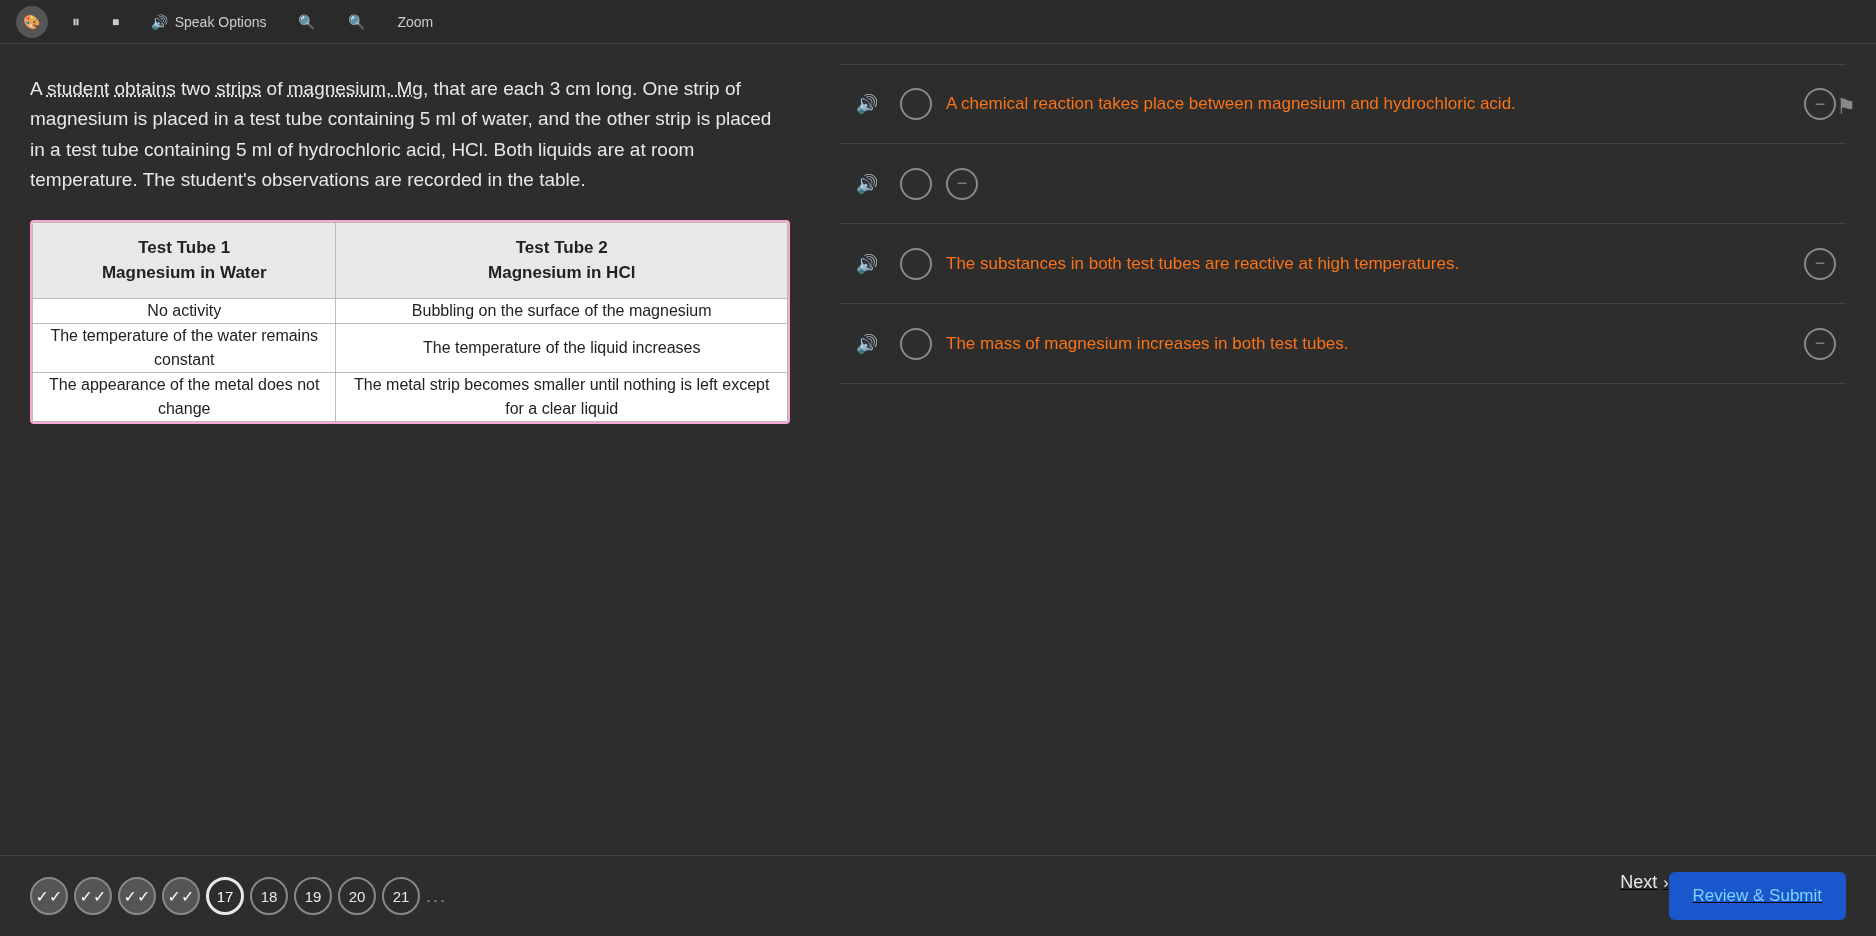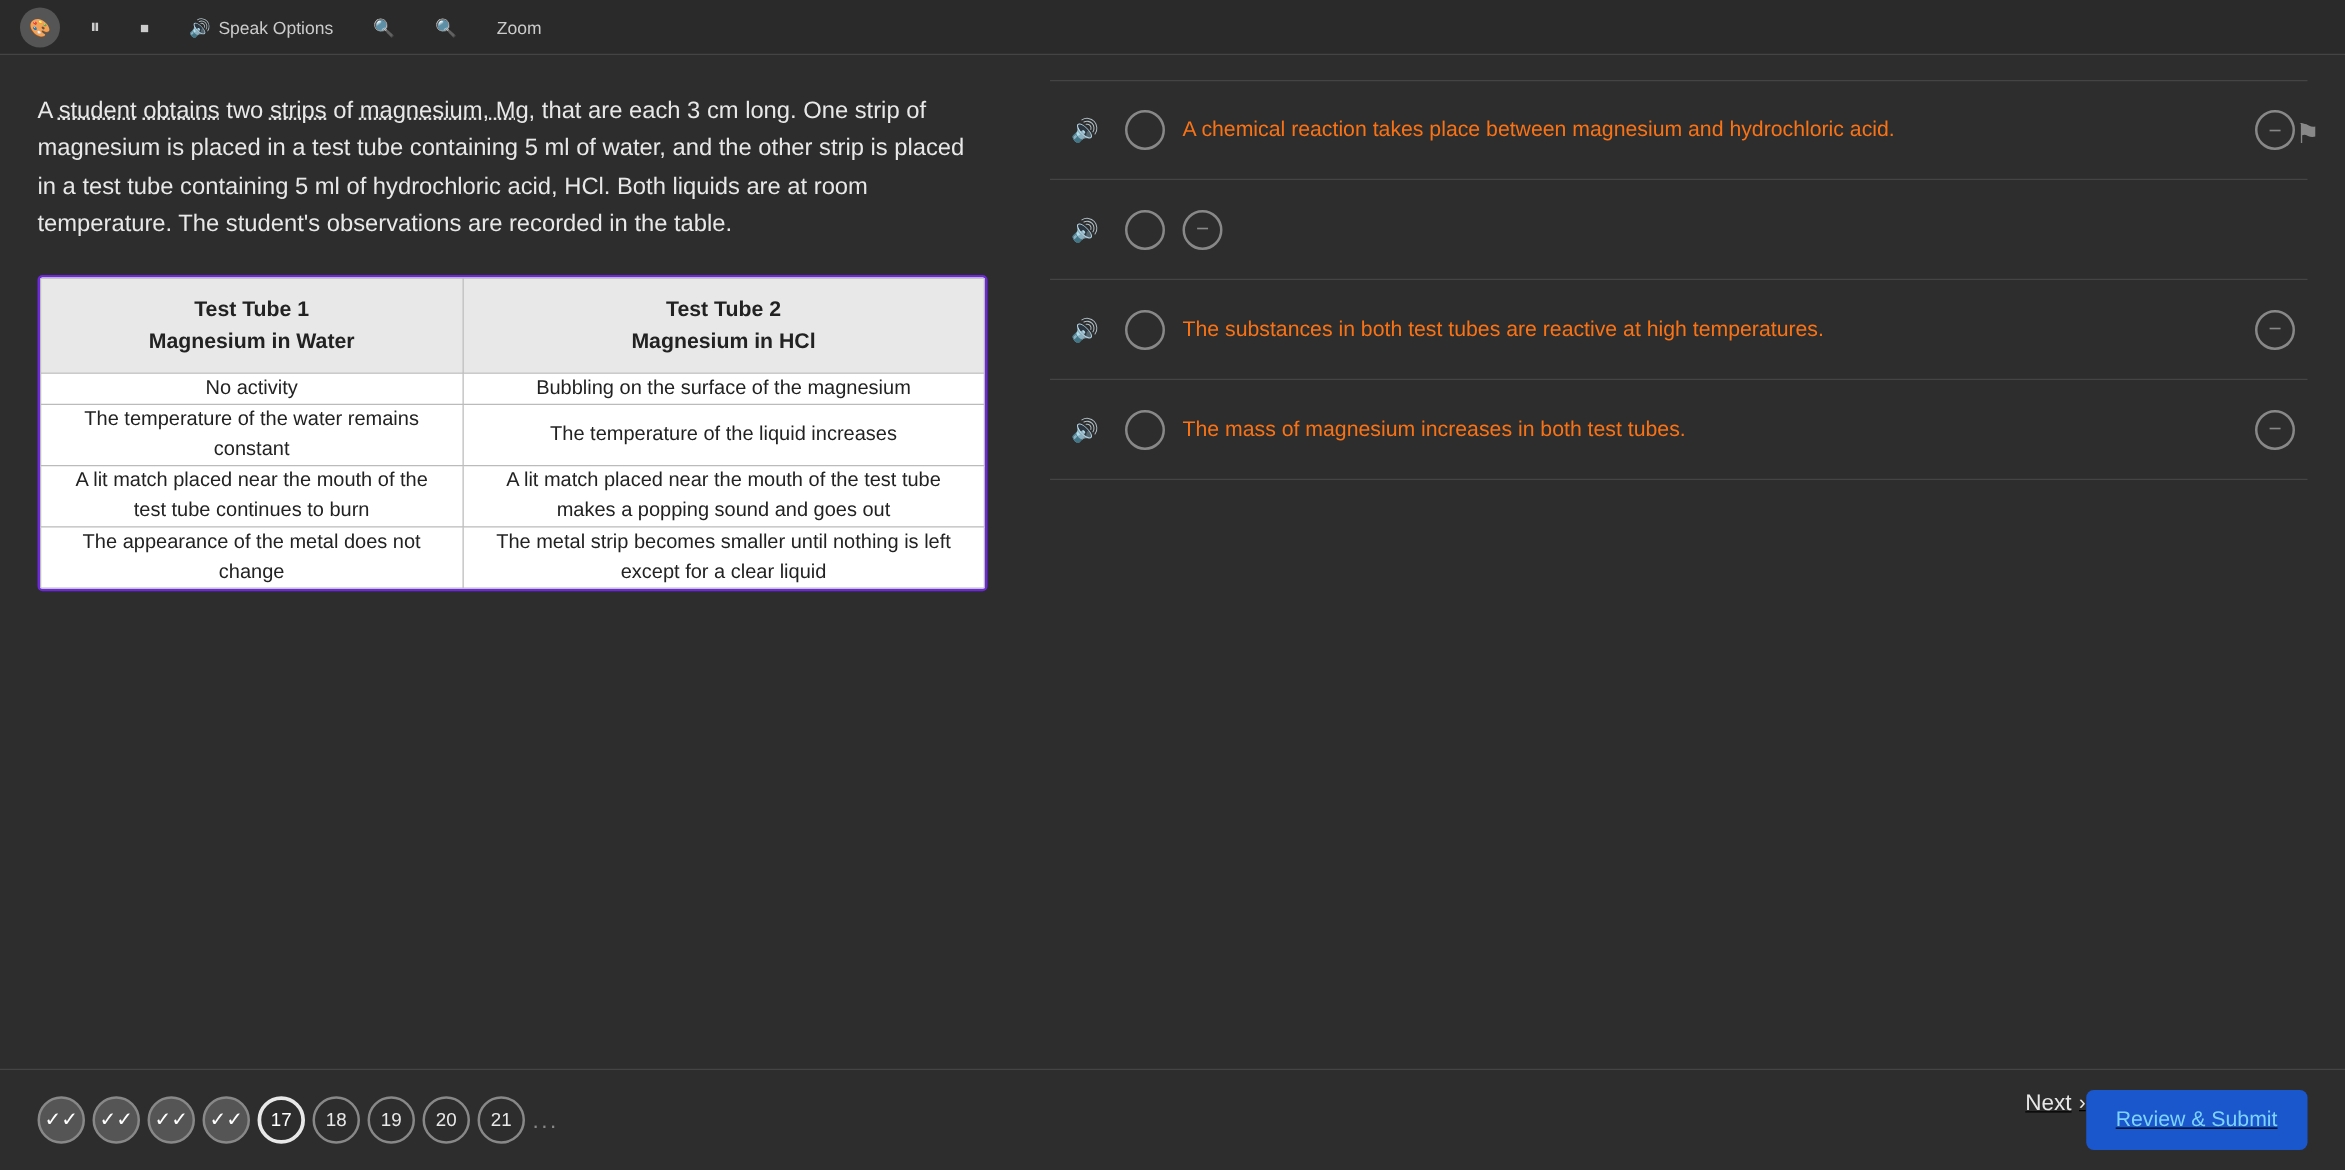--- a/index.html
+++ b/index.html
@@ -71,21 +71,21 @@
     }
 
     .underline-dotted {
       text-decoration: underline;
       text-decoration-style: dotted;
     }
 
     .table-container {
       background: #fff;
       color: #222;
-      border: 2px solid #6d28d9;
+      border: 2px solid #f9a8d4;
       border-radius: 4px;
       overflow: hidden;
       margin-top: 10px;
       max-width: 780px;
     }
 
     .table-container table {
       width: 100%;
       border-collapse: collapse;
     }
@@ -345,24 +345,20 @@
         <tbody id="table-body">
         <tr>
               <td>No activity</td>
               <td>Bubbling on the surface of the magnesium</td>
             </tr>
             <tr>
               <td>The temperature of the water remains constant</td>
               <td>The temperature of the liquid increases</td>
             </tr>
             <tr>
-              <td>A lit match placed near the mouth of the test tube continues to burn</td>
-              <td>A lit match placed near the mouth of the test tube makes a popping sound and goes out</td>
-            </tr>
-            <tr>
               <td>The appearance of the metal does not change</td>
               <td>The metal strip becomes smaller until nothing is left except for a clear liquid</td>
             </tr>
           </tbody>
       </table>
     </div>
   </div>
 
   <div class="right-panel">
 

